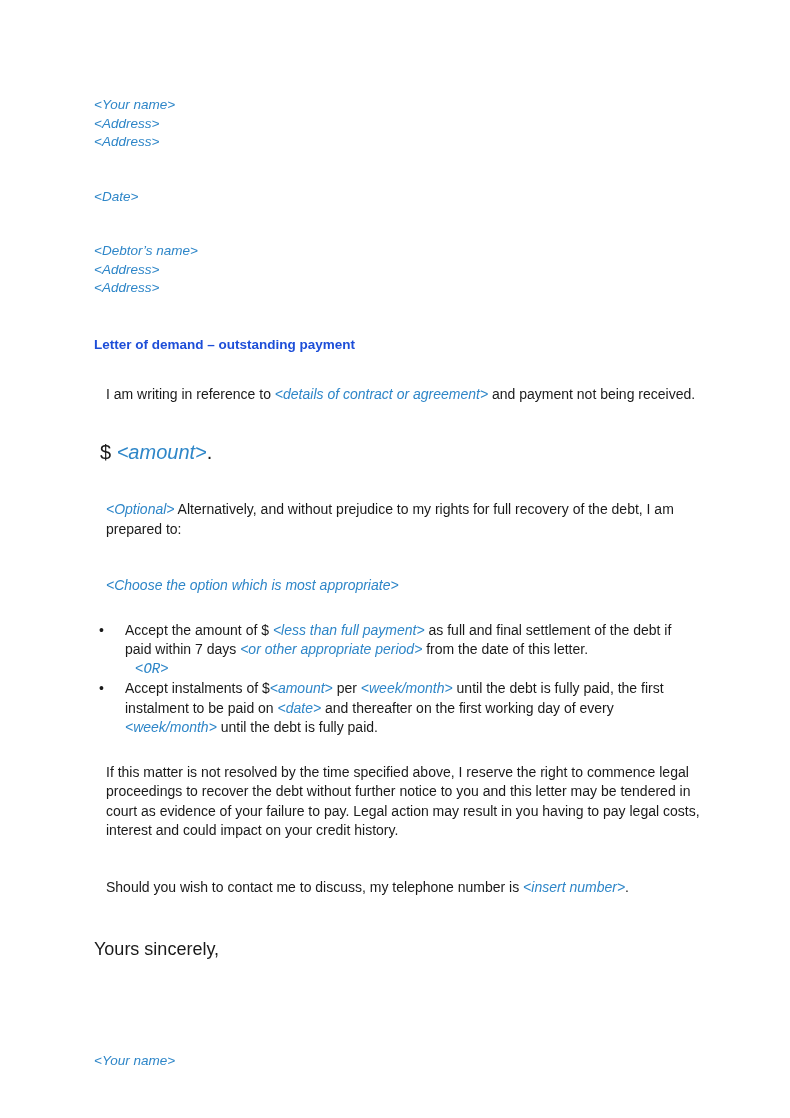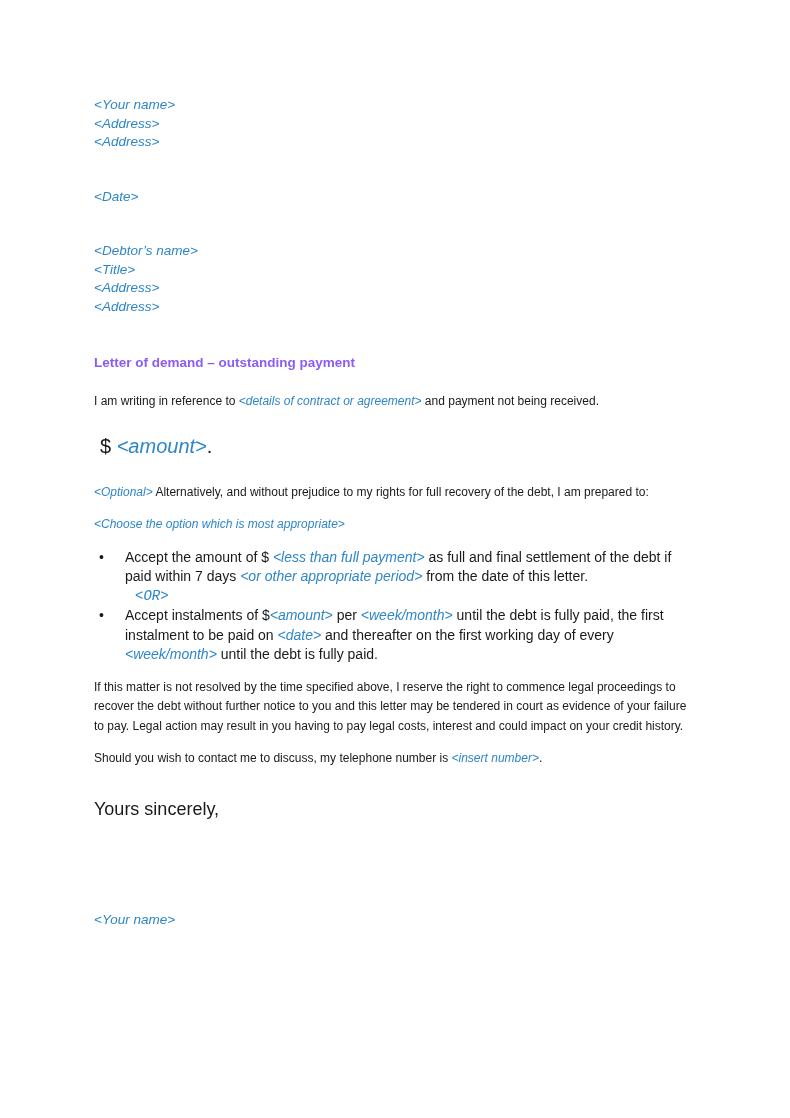--- a/index.html
+++ b/index.html
@@ -37,25 +37,25 @@
   .gap-md { height: 36px; }
   .gap-lg { height: 38px; }
   .salutation {
     font-size: 13.5px;
     line-height: 18.5px;
   }
   .heading {
     font-size: 13.5px;
     font-weight: bold;
     line-height: 18.5px;
-    color: #8b5cf6;
+    color: #1d4ed8;
   }
   p.body-par {
-    margin: 0;
-    font-size: 12px;
+    margin: 12px;
+    font-size: 14px;
     line-height: 19.5px;
     width: 600px;
     color: #1a1a1a;
   }
   .par-gap { height: 13px; }
   .amount-line {
     margin: 0;
     font-size: 20px;
     line-height: 19.5px;
     padding-left: 6px;
@@ -109,21 +109,20 @@
   <div class="gap-md"></div>
 
   <div class="addr-block">
     <div class="ph">&lt;Date&gt;</div>
   </div>
 
   <div class="gap-md"></div>
 
   <div class="addr-block">
     <div class="ph">&lt;Debtor’s name&gt;</div>
-    <div class="ph">&lt;Title&gt;</div>
     <div class="ph">&lt;Address&gt;</div>
     <div class="ph">&lt;Address&gt;</div>
   </div>
 
   <div class="gap-sm"></div>
 
 
   <div class="gap-sm"></div>
 
   <div class="heading">Letter of demand – outstanding payment</div>

